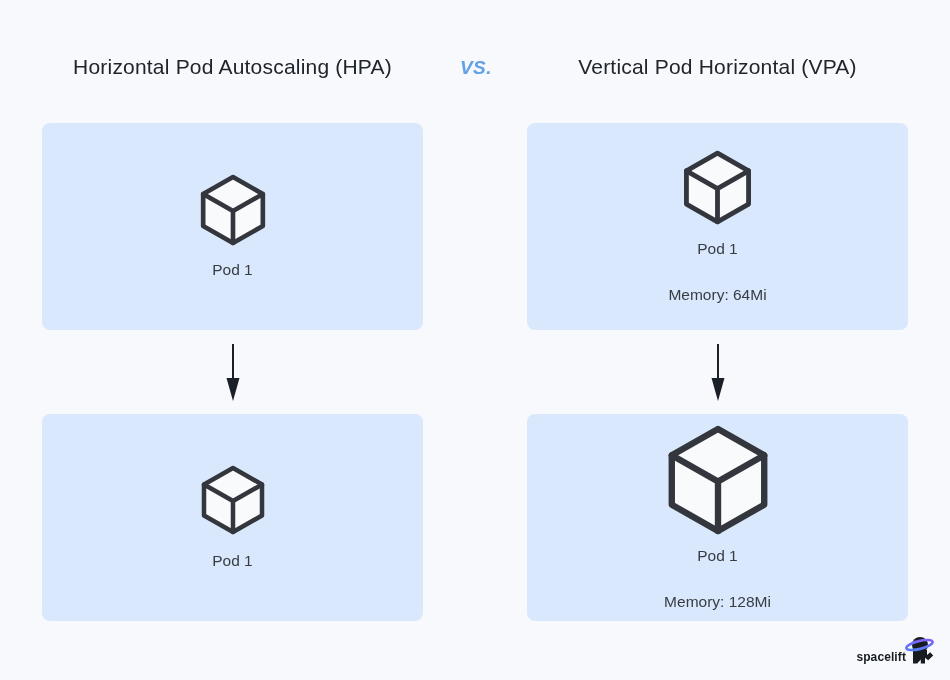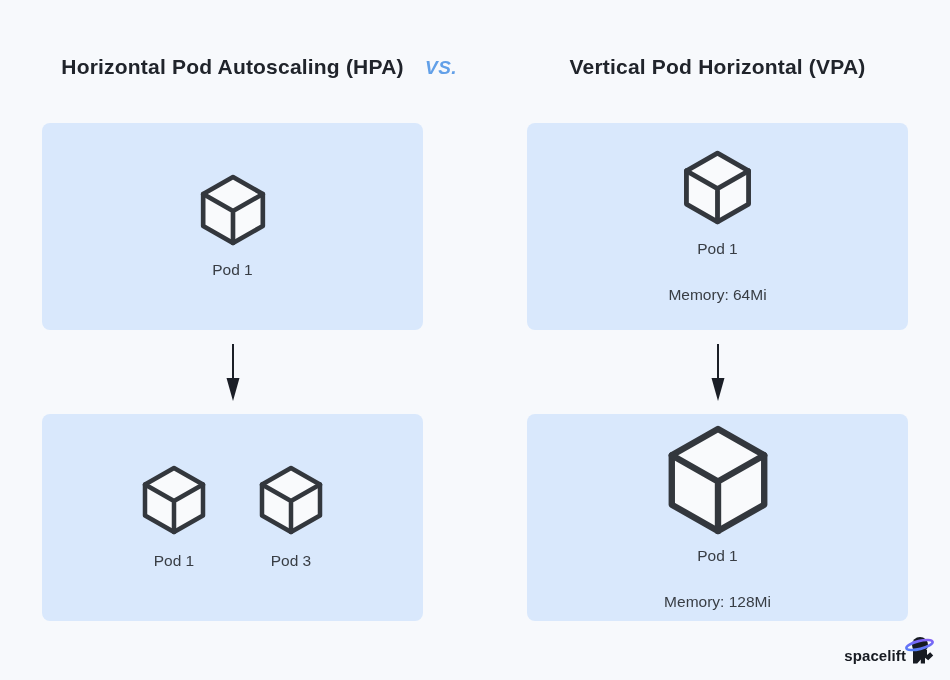--- a/index.html
+++ b/index.html
@@ -12,32 +12,32 @@
     overflow: hidden;
   }
 
   
   .title {
     position: absolute;
     top: 55px;
     width: 381px;
     text-align: center;
     font-size: 21px;
-    font-weight: 700;
+    font-weight: 400;
     color: #20242B;
     letter-spacing: 0.2px;
   }
   .title-left  { left: 42px; }
   .title-right { left: 527px; }
   .vs {
     position: absolute;
     top: 57px;
     left: 425px;
     width: 102px;
-    text-align: left;
+    text-align: center;
     font-size: 19px;
     font-weight: 700;
     font-style: italic;
     color: #62A0E8;
     letter-spacing: 0.5px;
   }
 
   
   .panel {
     position: absolute;
@@ -89,21 +89,21 @@
 
   
   .logo {
     position: absolute;
     right: 13px;
     bottom: 13px;
     display: flex;
     align-items: flex-end;
   }
   .logo-text {
-    font-size: 15px;
+    font-size: 12px;
     font-weight: 700;
     color: #171B22;
     letter-spacing: 0.1px;
     margin-bottom: 3px;
   }
   .logo-icon { margin-left: -3px; }
 </style>
 </head>
 <body>
 
@@ -145,27 +145,20 @@
 
   <div class="panel panel-bl">
     <div class="pod-row">
       <div class="pod">
         <svg width="64" height="70" viewBox="0 0 64 70">
           <path d="M32 3 L61 19.5 L61 50.5 L32 67 L3 50.5 L3 19.5 Z" fill="#F9FAFC" stroke="#33373D" stroke-width="4.5" stroke-linejoin="round"></path>
           <path d="M3 19.5 L32 36 L61 19.5 M32 36 L32 67" fill="none" stroke="#33373D" stroke-width="4.5" stroke-linejoin="round" stroke-linecap="round"></path>
         </svg>
         <div class="pod-label">Pod 1</div>
       </div>
-      <div class="pod">
-        <svg width="64" height="70" viewBox="0 0 64 70">
-          <path d="M32 3 L61 19.5 L61 50.5 L32 67 L3 50.5 L3 19.5 Z" fill="#F9FAFC" stroke="#33373D" stroke-width="4.5" stroke-linejoin="round"></path>
-          <path d="M3 19.5 L32 36 L61 19.5 M32 36 L32 67" fill="none" stroke="#33373D" stroke-width="4.5" stroke-linejoin="round" stroke-linecap="round"></path>
-        </svg>
-        <div class="pod-label">Pod 3</div>
-      </div>
     </div>
   </div>
 
   <div class="panel panel-br">
     <div class="pod">
       <svg width="102" height="112" viewBox="0 0 64 70">
         <path d="M32 3 L61 19.5 L61 50.5 L32 67 L3 50.5 L3 19.5 Z" fill="#F9FAFC" stroke="#33373D" stroke-width="4" stroke-linejoin="round"></path>
         <path d="M3 19.5 L32 36 L61 19.5 M32 36 L32 67" fill="none" stroke="#33373D" stroke-width="4" stroke-linejoin="round" stroke-linecap="round"></path>
       </svg>
       <div class="pod-label">Pod 1</div>

